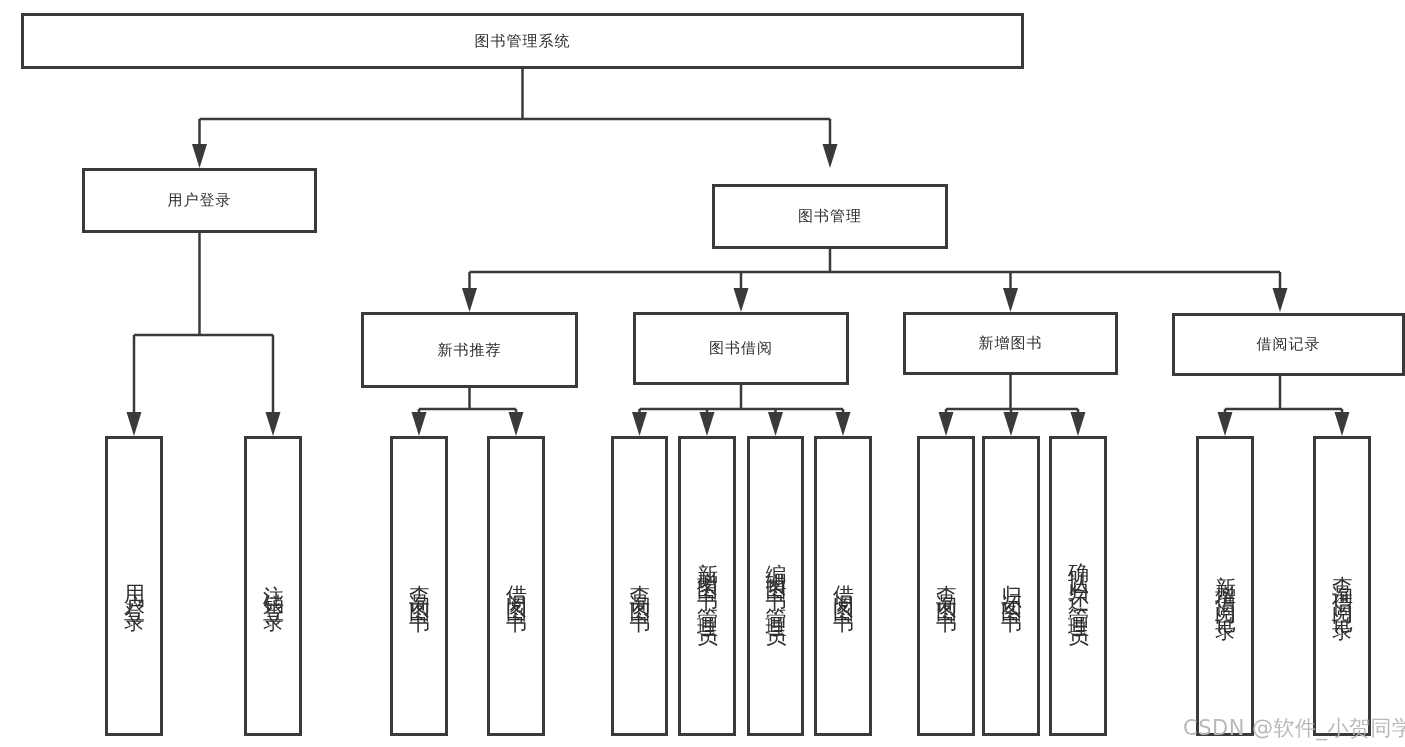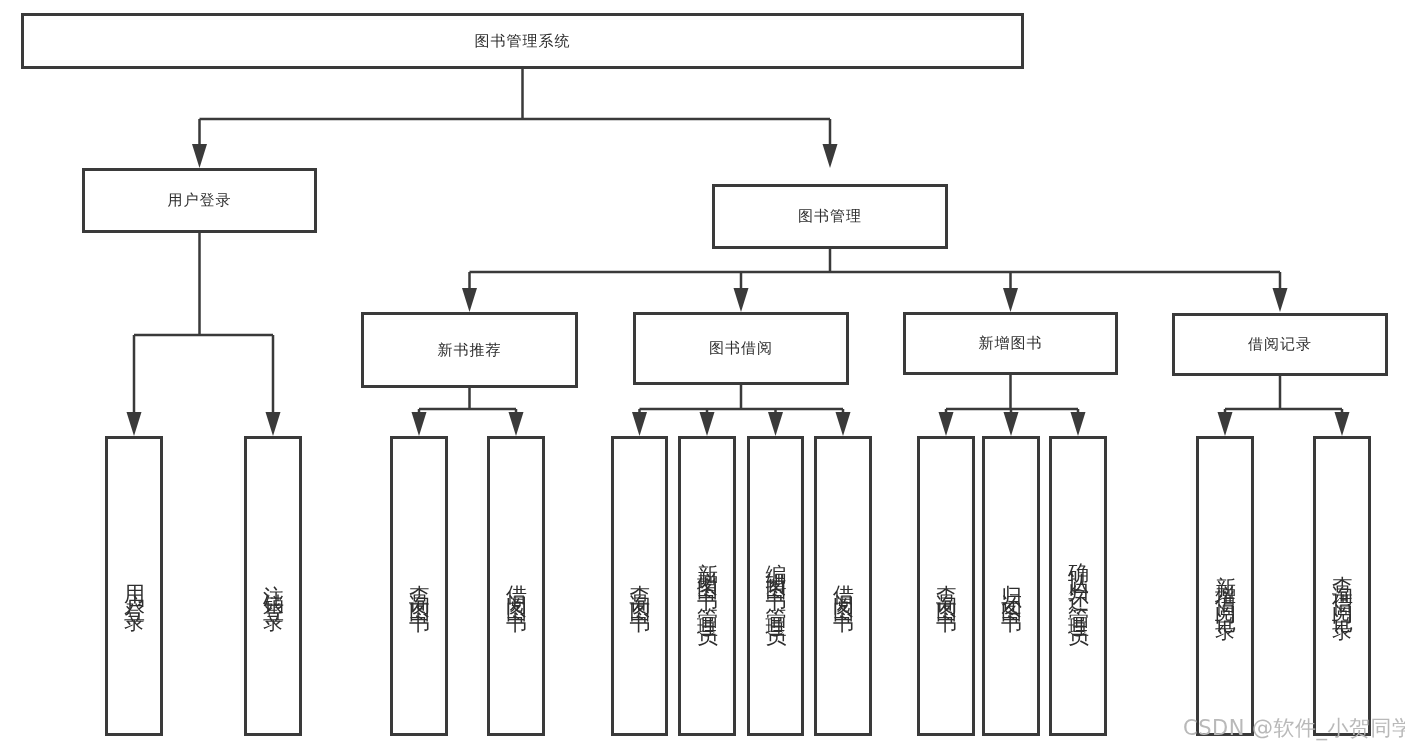--- a/index.html
+++ b/index.html
@@ -119,21 +119,21 @@
 
   <div class="box hbox" style="left:361px; top:312px; width:217px; height:76px;">
     <span>新书推荐</span>
   </div>
   <div class="box hbox" style="left:633px; top:312px; width:216px; height:73px;">
     <span>图书借阅</span>
   </div>
   <div class="box hbox" style="left:903px; top:312px; width:215px; height:63px;">
     <span>新增图书</span>
   </div>
-  <div class="box hbox" style="left:1172px; top:313px; width:216px; height:63px;">
+  <div class="box hbox" style="left:1172px; top:313px; width:233px; height:63px;">
     <span>借阅记录</span>
   </div>
 
   <div class="box leaf" style="left:105px;">
     <span>用户登录</span>
   </div>
   <div class="box leaf" style="left:244px;">
     <span>注销登录</span>
   </div>
 

